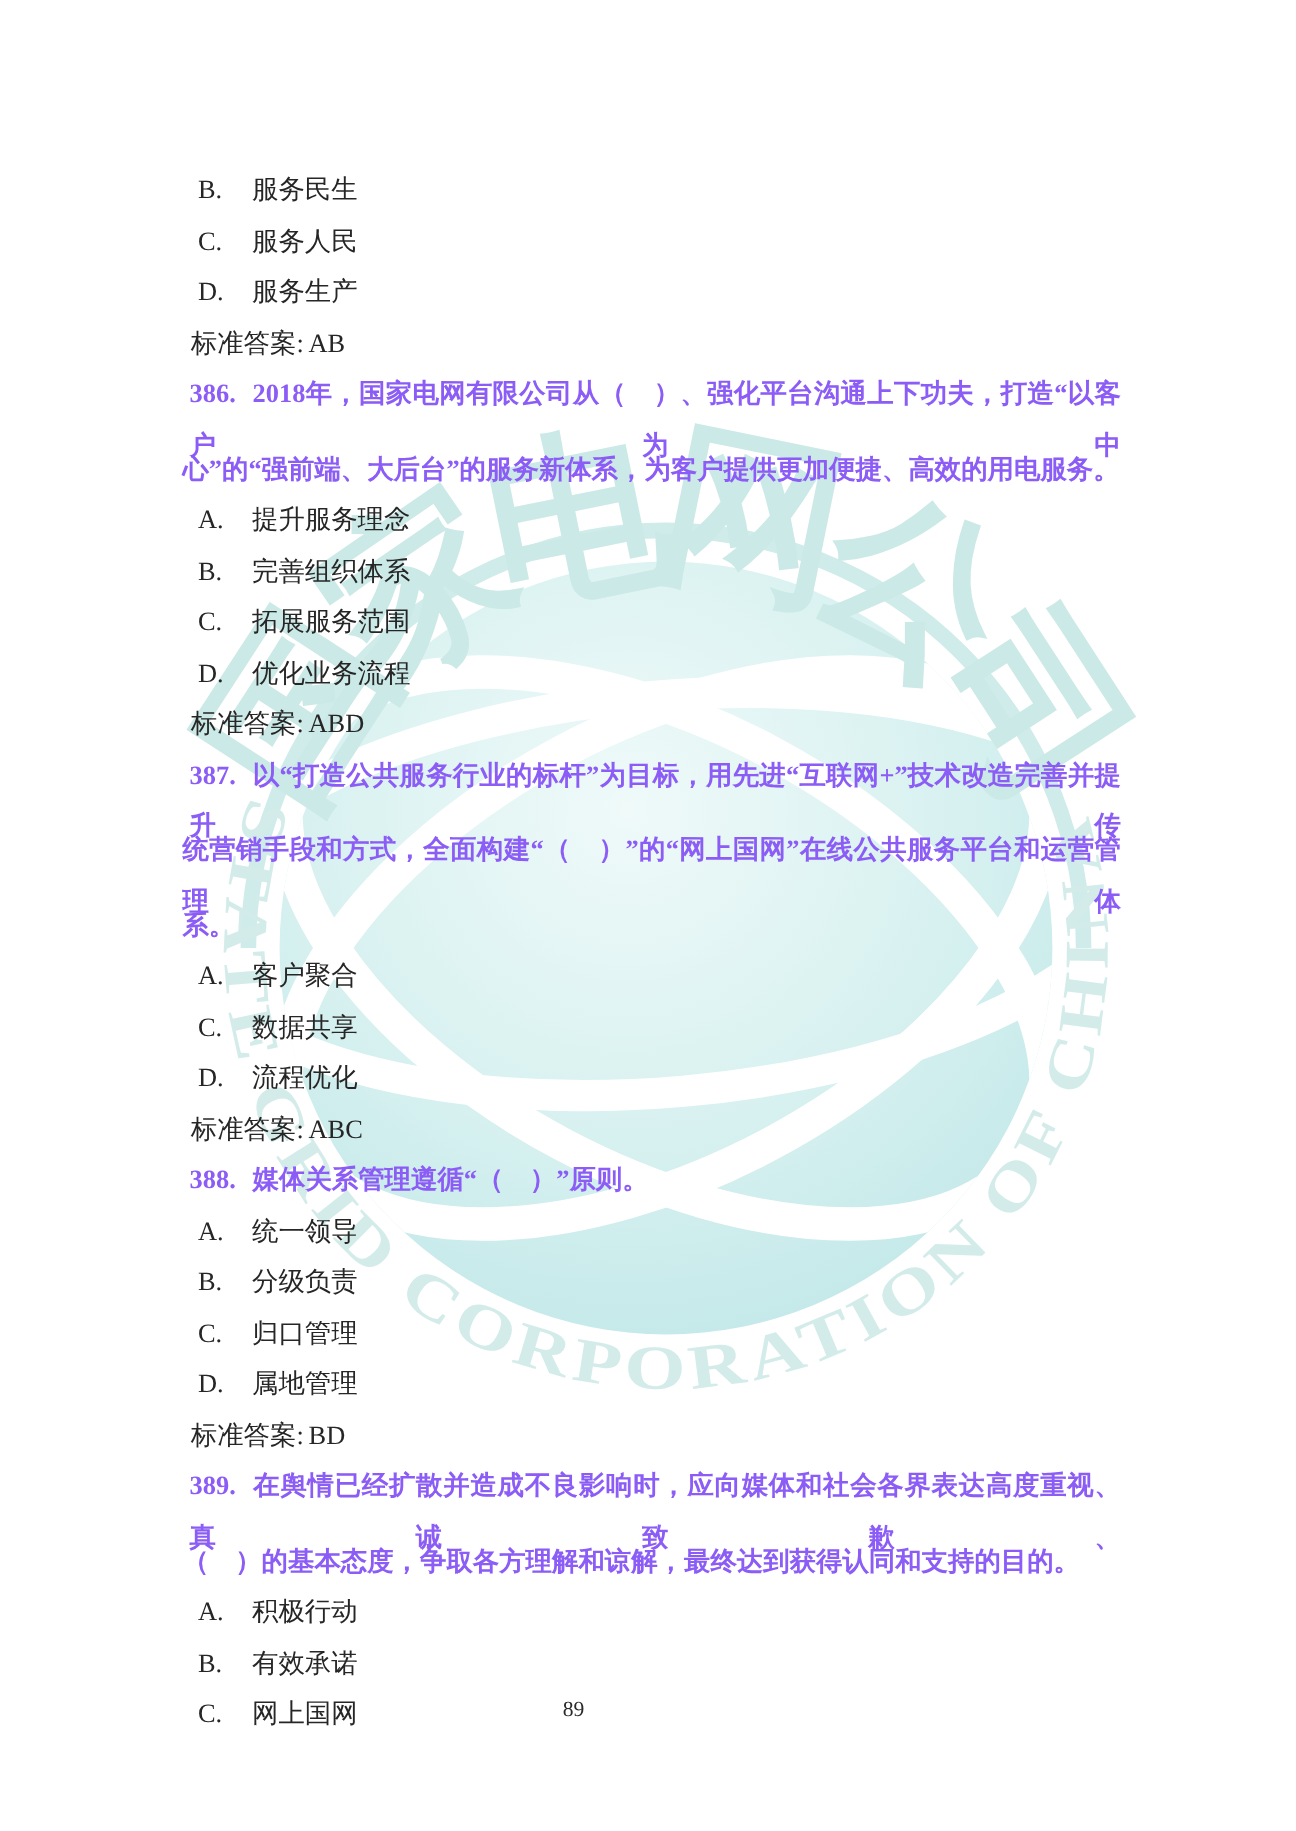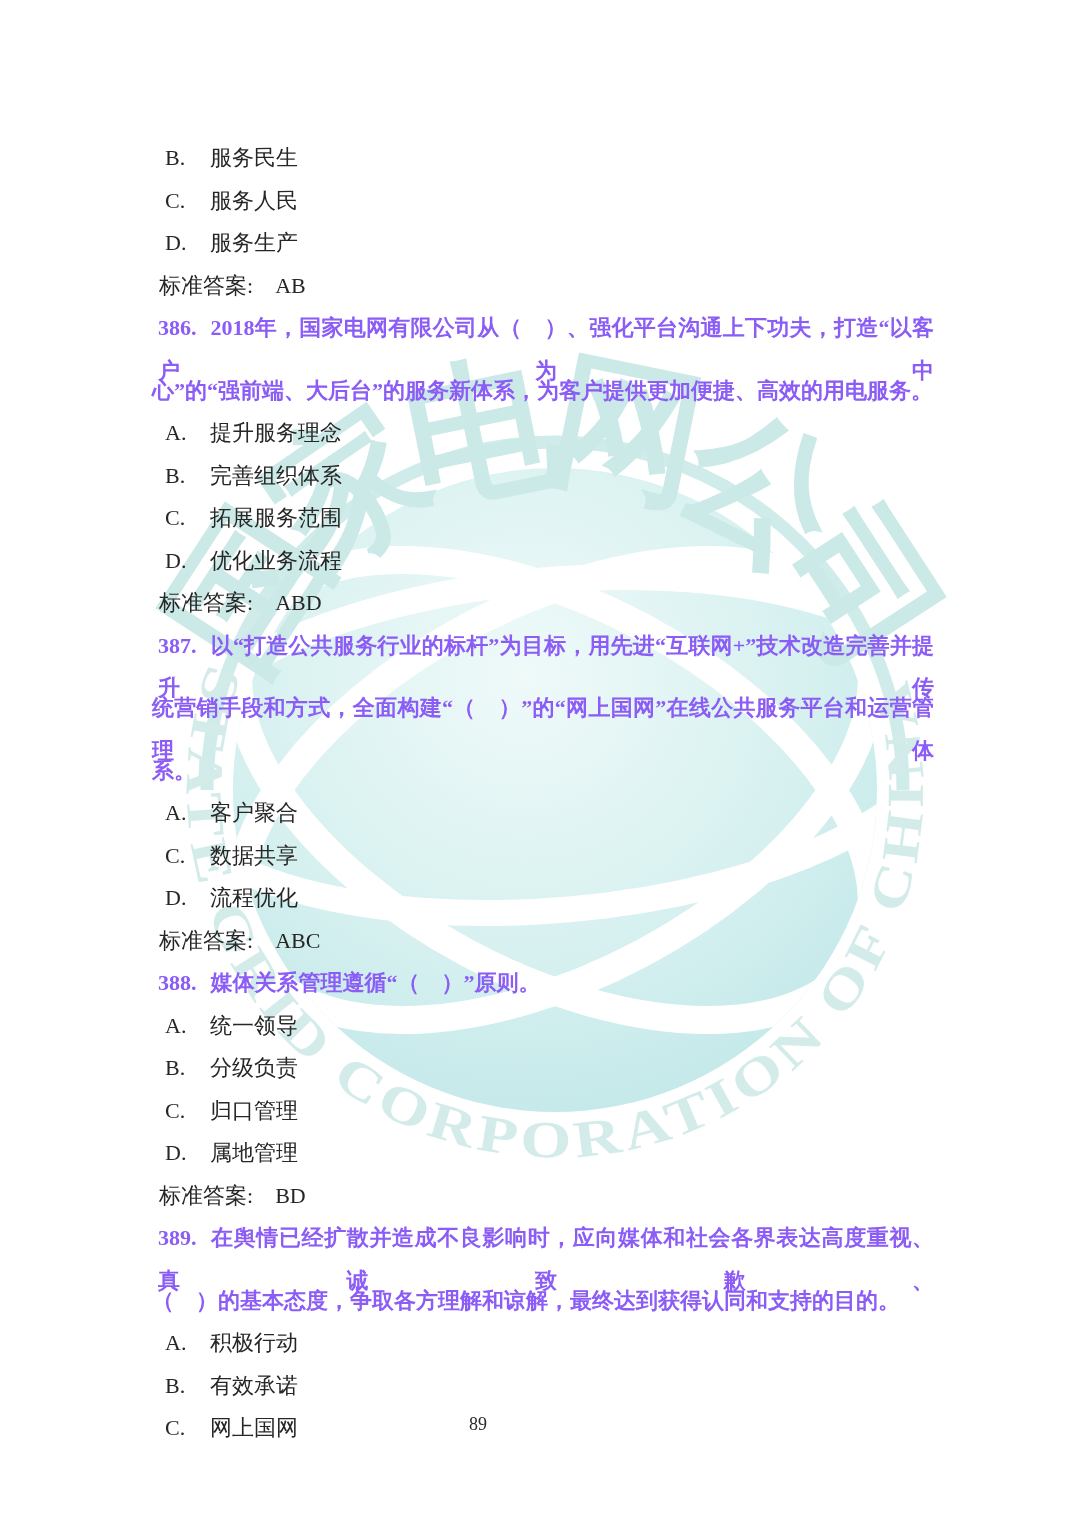--- a/index.html
+++ b/index.html
@@ -13,21 +13,21 @@
   .ln{
     height:42.5px;line-height:42.5px;font-size:22px;color:#262626;
     white-space:pre-wrap;overflow:visible;
   }
   .stem{font-weight:bold;color:#8b5cf6;padding-left:8px;}
   .stem.cont{padding-left:2px;margin-top:20px;}
   .fill{text-align:justify;text-align-last:justify;}
   .opt{padding-left:15px;}
   .olabel{display:inline-block;width:45px;}
   .ans{padding-left:9px;}
-  .alabel{margin-right:22px;}
+  .alabel{margin-right:4px;}
   .qnum{margin-right:14px;}
   .pagenum{
     position:absolute;z-index:1;top:1414px;left:0;width:956px;
     text-align:center;font-size:18px;color:#2a2a2a;
   }
 </style>
 </head>
 <body>
 
 <svg class="watermark" width="1080" height="1526" viewBox="0 0 1080 1526">

